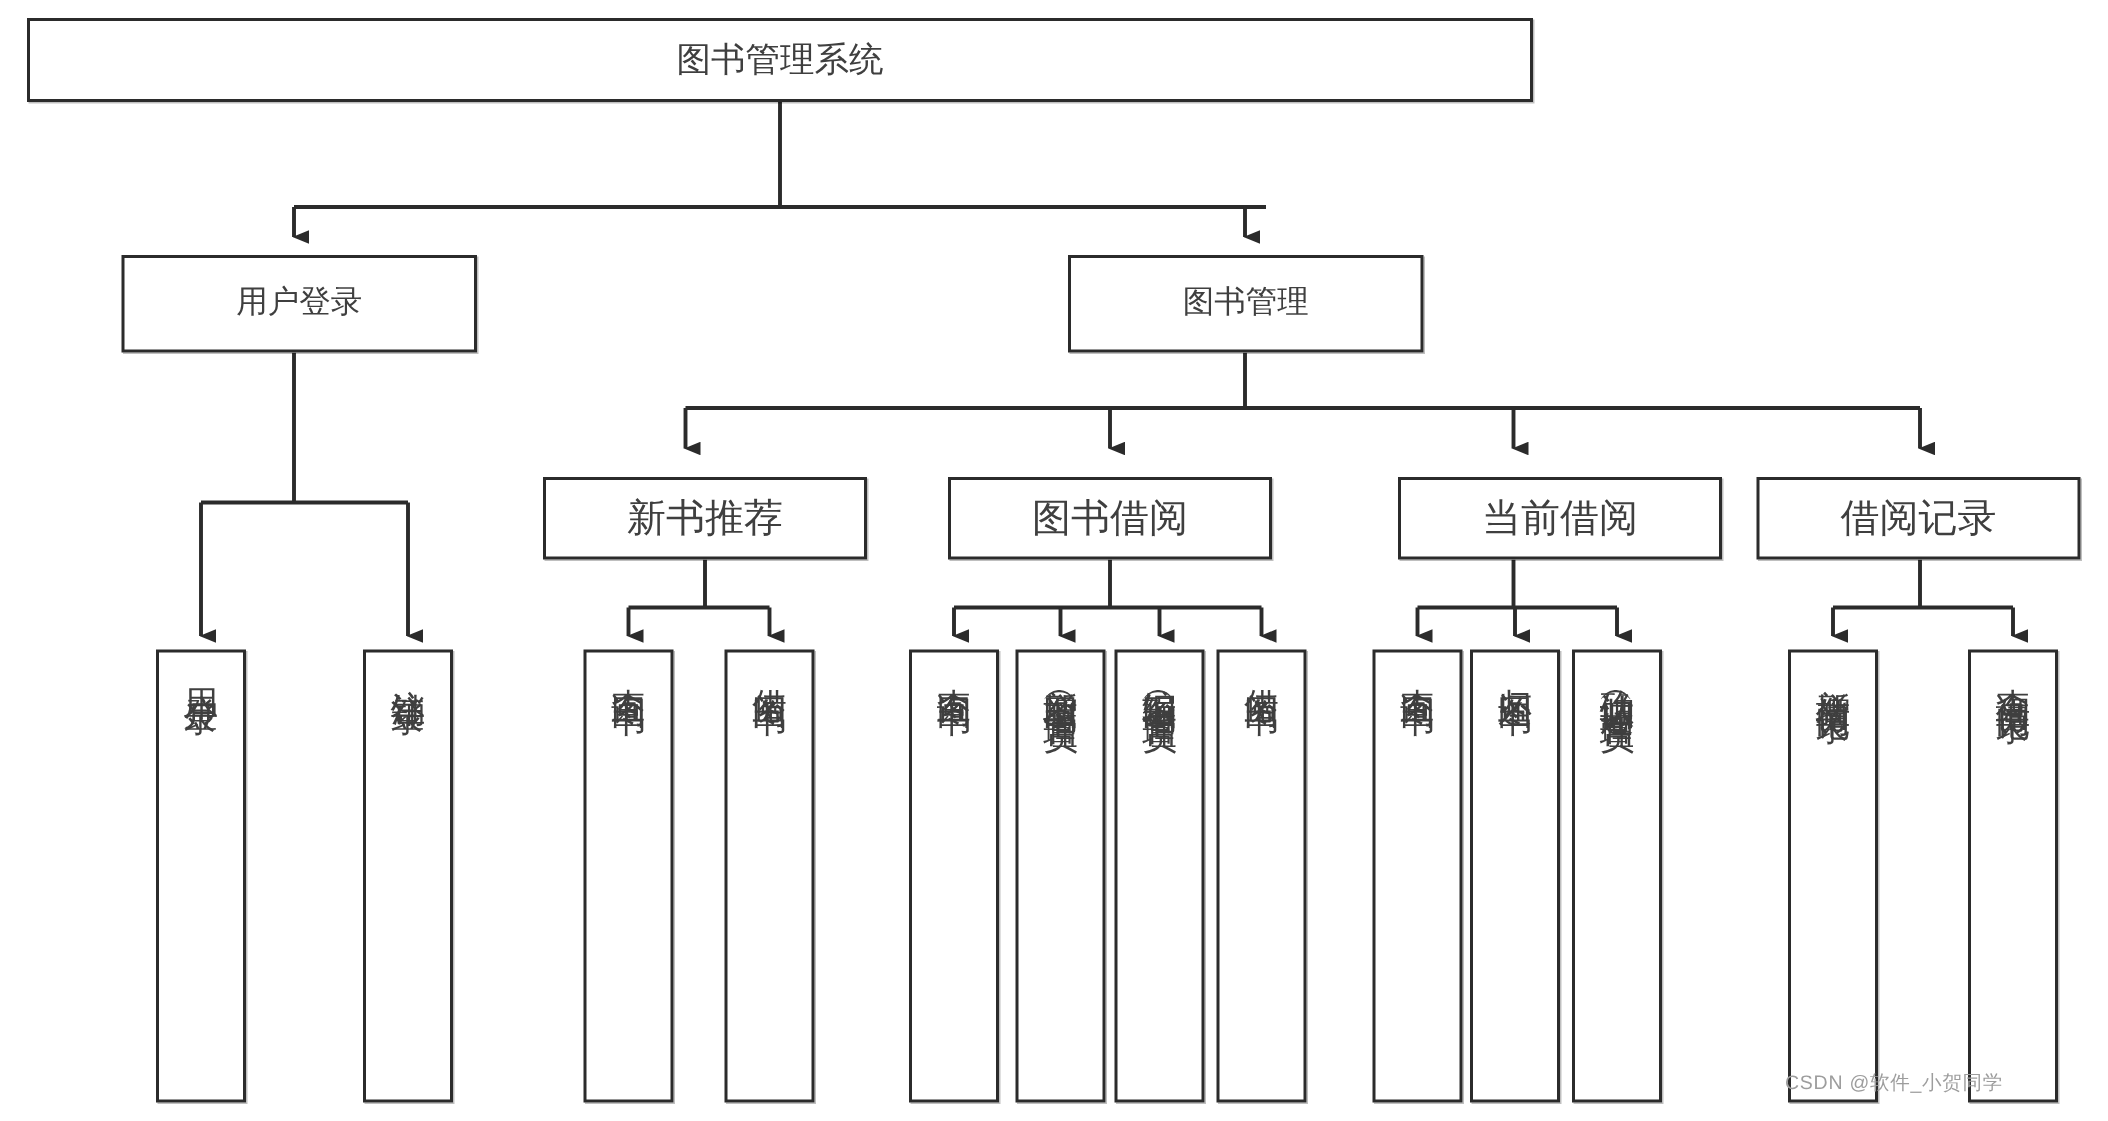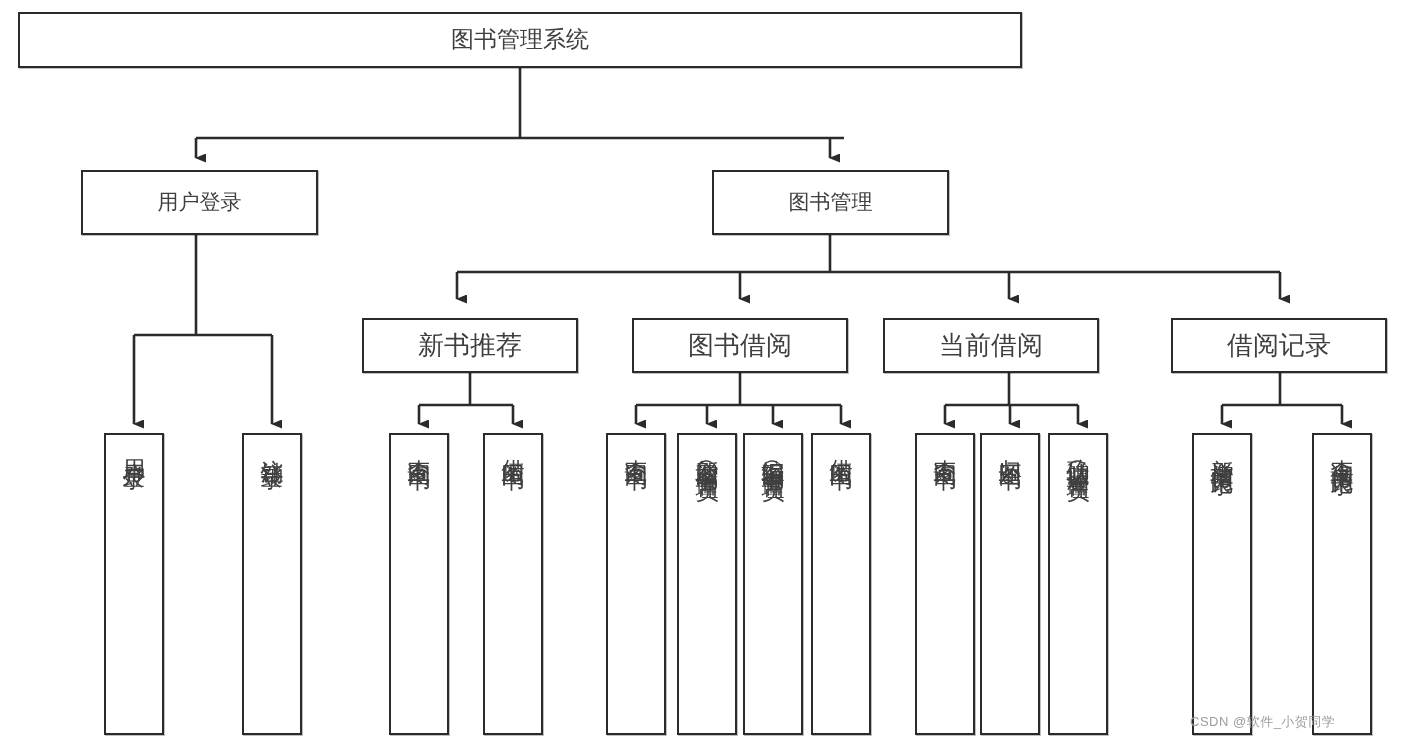--- a/index.html
+++ b/index.html
@@ -142,21 +142,21 @@
   <div class="node level2" style="left:712px; top:170px; width:237px; height:65px;">
     <span class="label">图书管理</span>
   </div>
 
   <div class="node level3" style="left:362px; top:318px; width:216px; height:55px;">
     <span class="label">新书推荐</span>
   </div>
   <div class="node level3" style="left:632px; top:318px; width:216px; height:55px;">
     <span class="label">图书借阅</span>
   </div>
-  <div class="node level3" style="left:883px; top:318px; width:216px; height:55px;">
+  <div class="node level3" style="left:932px; top:318px; width:216px; height:55px;">
     <span class="label">当前借阅</span>
   </div>
   <div class="node level3" style="left:1171px; top:318px; width:216px; height:55px;">
     <span class="label">借阅记录</span>
   </div>
 
   <div class="node leaf" style="left:104px; top:433px; width:60px; height:302px;">
     <span class="label">用户登录</span>
   </div>
   <div class="node leaf" style="left:242px; top:433px; width:60px; height:302px;">

